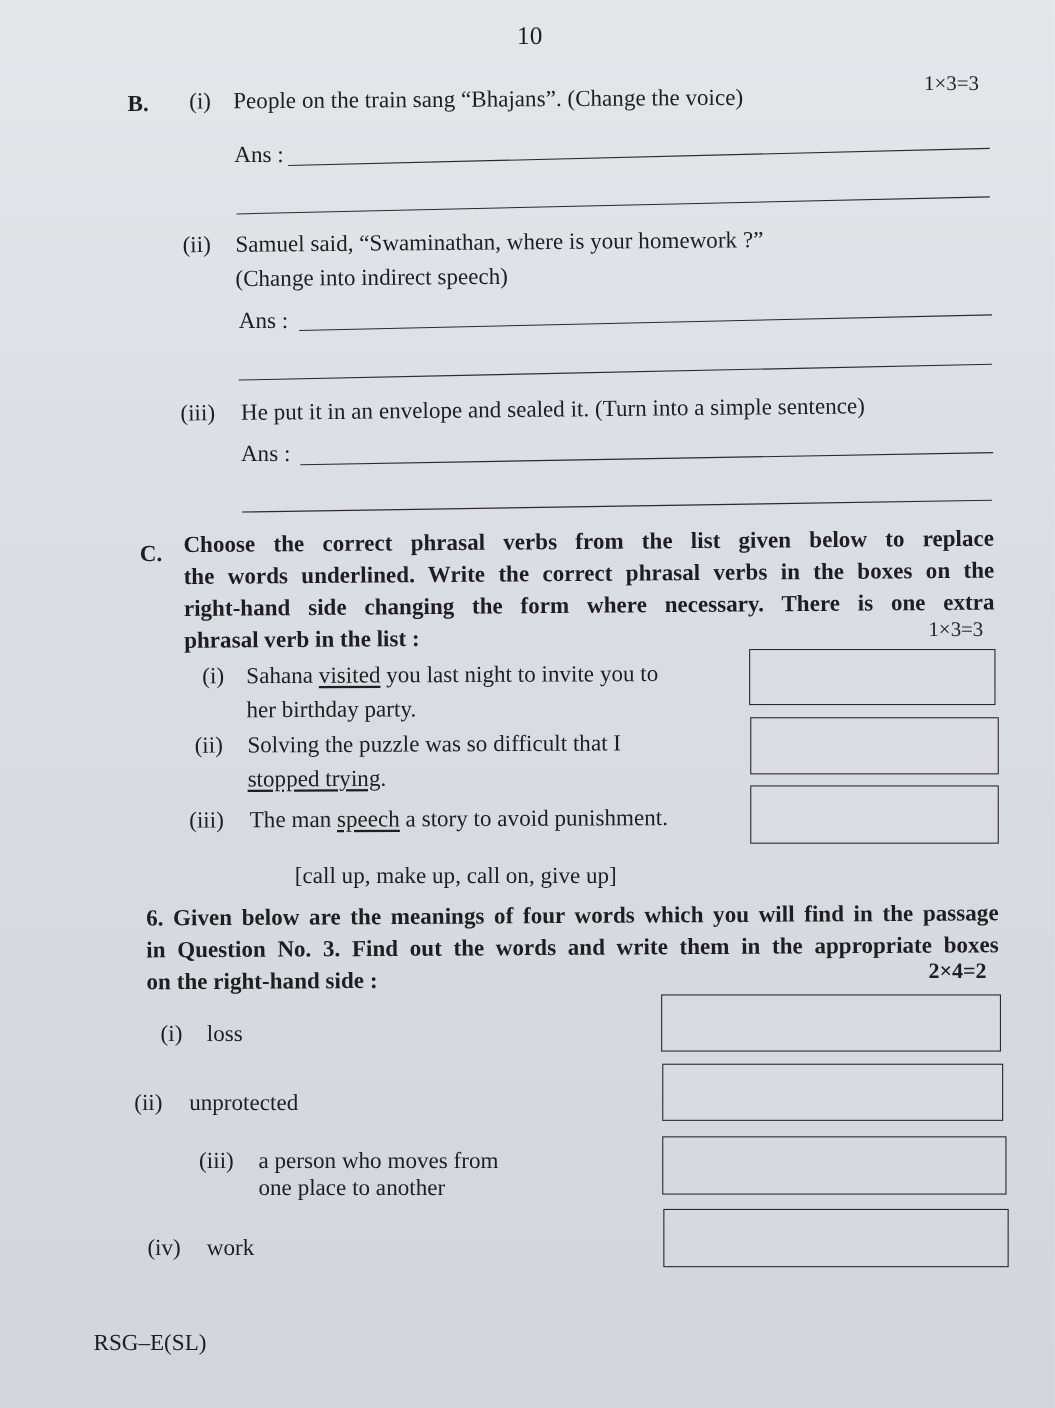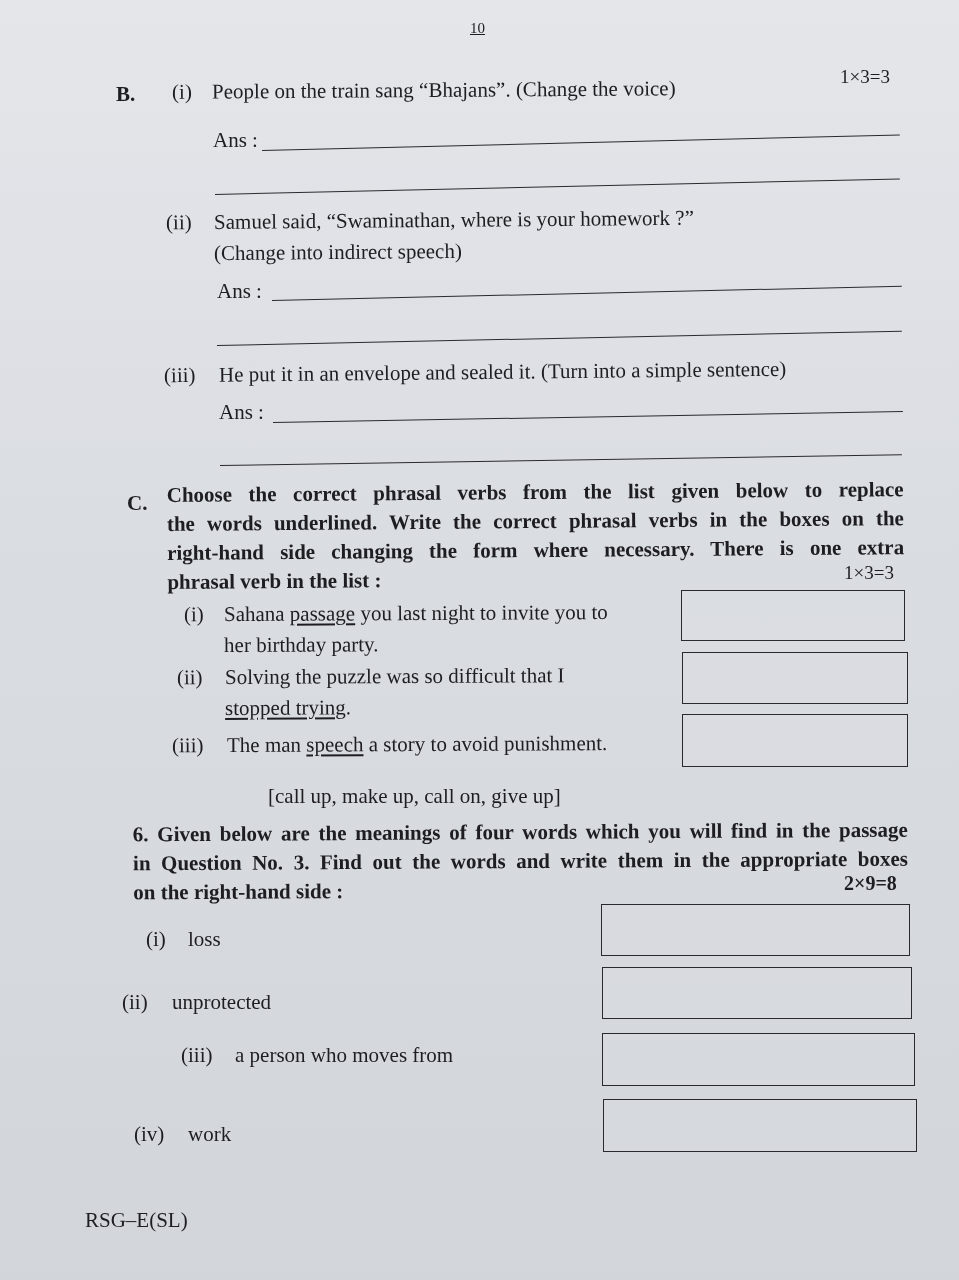--- a/index.html
+++ b/index.html
@@ -4,21 +4,21 @@
   <style>
     html, body { margin: 0; padding: 0; }
     body {
       width: 959px; height: 1280px; overflow: hidden;
       background: linear-gradient(180deg, #e4e6ea 0%, #dadde2 40%, #d2d5da 100%);
       font-family: "Liberation Serif", "DejaVu Serif", serif;
       color: #1e1e22;
       position: relative;
     }
     .abs { position: absolute; }
-    .page-num { left: 470px; top: 20px; font-size: 15px; text-decoration: underline; }
+    .page-num { left: 470px; top: 20px; font-size: 23px; }
     .marks { font-size: 19px; }
     .b-label { left: 116px; top: 82px; font-size: 21px; font-weight: bold; }
     .q { font-size: 21px; line-height: 31px; }
     .qn { display: inline-block; }
     .ans-label { font-size: 21px; text-align: center; }
     .line { border-top: 1.6px solid #2a2a2e; height: 0; transform-origin: left center; }
     .bold { font-weight: bold; }
     .para { font-size: 21px; line-height: 29px; font-weight: bold; text-align: justify; }
     .box { border: 1.8px solid #2a2a2e; background: rgba(255,255,255,0.05); }
     u { text-decoration-thickness: 1.5px; text-underline-offset: 3px; }
@@ -57,21 +57,21 @@
 <div class="abs bold" style="left:127px; top:491px; font-size:21px;">C.</div>
 <div class="abs para" style="left:167px; top:478px; width:737px; transform:rotate(-0.45deg);">
   <div style="text-align-last:justify;">Choose the correct phrasal verbs from the list given below to replace</div>
   <div style="text-align-last:justify;">the words underlined. Write the correct phrasal verbs in the boxes on the</div>
   <div style="text-align-last:justify;">right-hand side changing the form where necessary. There is one extra</div>
   <div>phrasal verb in the list :</div>
 </div>
 <div class="abs marks" style="left:844px; top:562px;">1×3=3</div>
 
 <div class="abs q" style="left:184px; top:598px; width:480px; transform:rotate(-0.3deg);">
-  <span class="qn" style="width:40px;">(i)</span><span>Sahana </span><u>passage</u><span> you last night to invite you to</span>
+  <span class="qn" style="width:40px;">(i)</span><span>Sahana </span><u>visited</u><span> you last night to invite you to</span>
   <div style="padding-left:40px;">her birthday party.</div>
 </div>
 <div class="abs box" style="left:681px; top:590px; width:222px; height:49px;"></div>
 
 <div class="abs q" style="left:177px; top:661px; width:480px; transform:rotate(-0.3deg);">
   <span class="qn" style="width:48px;">(ii)</span><span>Solving the puzzle was so difficult that I</span>
   <div style="padding-left:48px;"><u>stopped trying</u><span>.</span></div>
 </div>
 <div class="abs box" style="left:682px; top:652px; width:224px; height:50px;"></div>
 
@@ -80,34 +80,35 @@
 </div>
 <div class="abs box" style="left:682px; top:714px; width:224px; height:51px;"></div>
 
 <div class="abs q" style="left:268px; top:781px;">[call up, make up, call on, give up]</div>
 
 <div class="abs para" style="left:133px; top:818px; width:775px; transform:rotate(-0.35deg);">
   <div style="text-align-last:justify;"><span style="margin-left:-0px;">6.</span> <span>Given below are the meanings of four words which you will find in the passage</span></div>
   <div style="text-align-last:justify; padding-left:0;">in Question No. 3. Find out the words and write them in the appropriate boxes</div>
   <div>on the right-hand side :</div>
 </div>
-<div class="abs marks" style="left:844px; top:872px; font-weight:bold; font-size:20px;">2×9=8</div>
+<div class="abs marks" style="left:844px; top:872px; font-weight:bold; font-size:20px;">2×4=2</div>
 
 <div class="abs q" style="left:146px; top:924px;">
   <span class="qn" style="width:42px;">(i)</span><span>loss</span>
 </div>
 <div class="abs box" style="left:601px; top:904px; width:307px; height:50px;"></div>
 
 <div class="abs q" style="left:122px; top:987px;">
   <span class="qn" style="width:50px;">(ii)</span><span>unprotected</span>
 </div>
 <div class="abs box" style="left:602px; top:967px; width:308px; height:50px;"></div>
 
 <div class="abs q" style="left:134px; top:1040px;margin-left:47px;">
   <span class="qn" style="width:54px;">(iii)</span><span>a person who moves from</span>
+  <div style="padding-left:54px; margin-top:-7px;">one place to another</div>
 </div>
 <div class="abs box" style="left:602px; top:1033px; width:311px; height:51px;"></div>
 
 <div class="abs q" style="left:134px; top:1119px;">
   <span class="qn" style="width:54px;">(iv)</span><span>work</span>
 </div>
 <div class="abs box" style="left:603px; top:1099px; width:312px; height:51px;"></div>
 
 <div class="abs footer">RSG–E(SL)</div>
 

